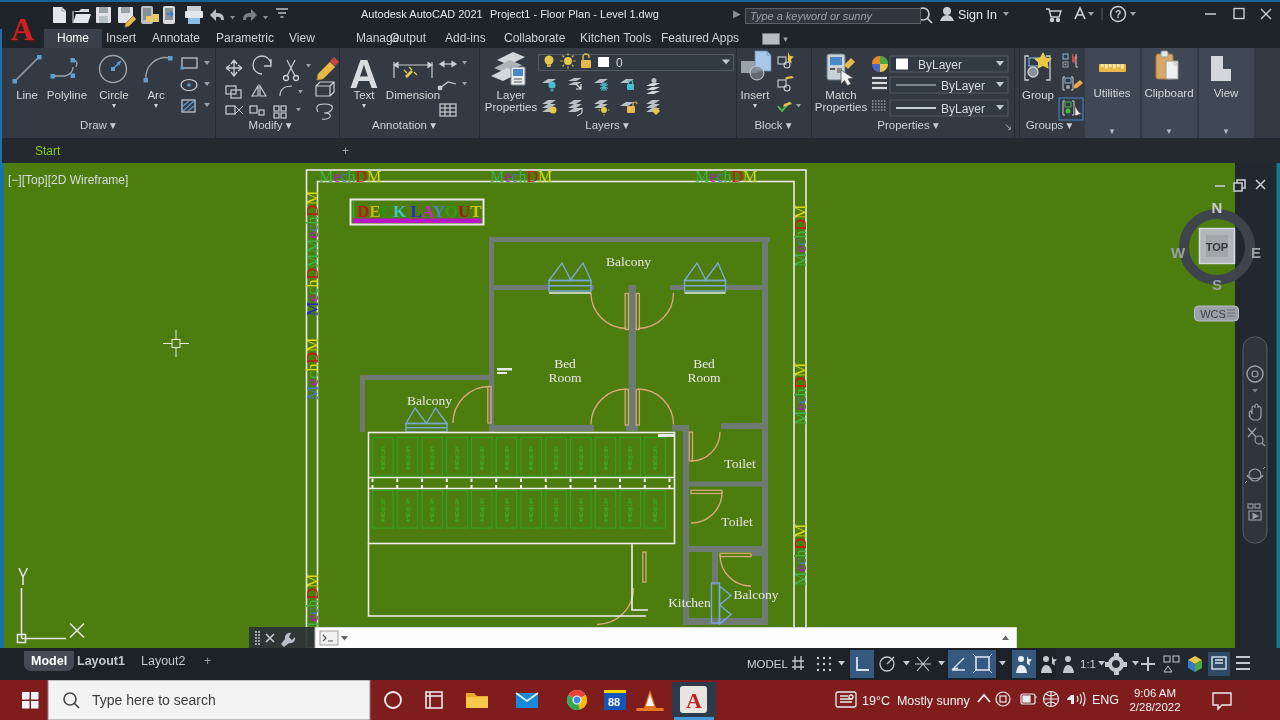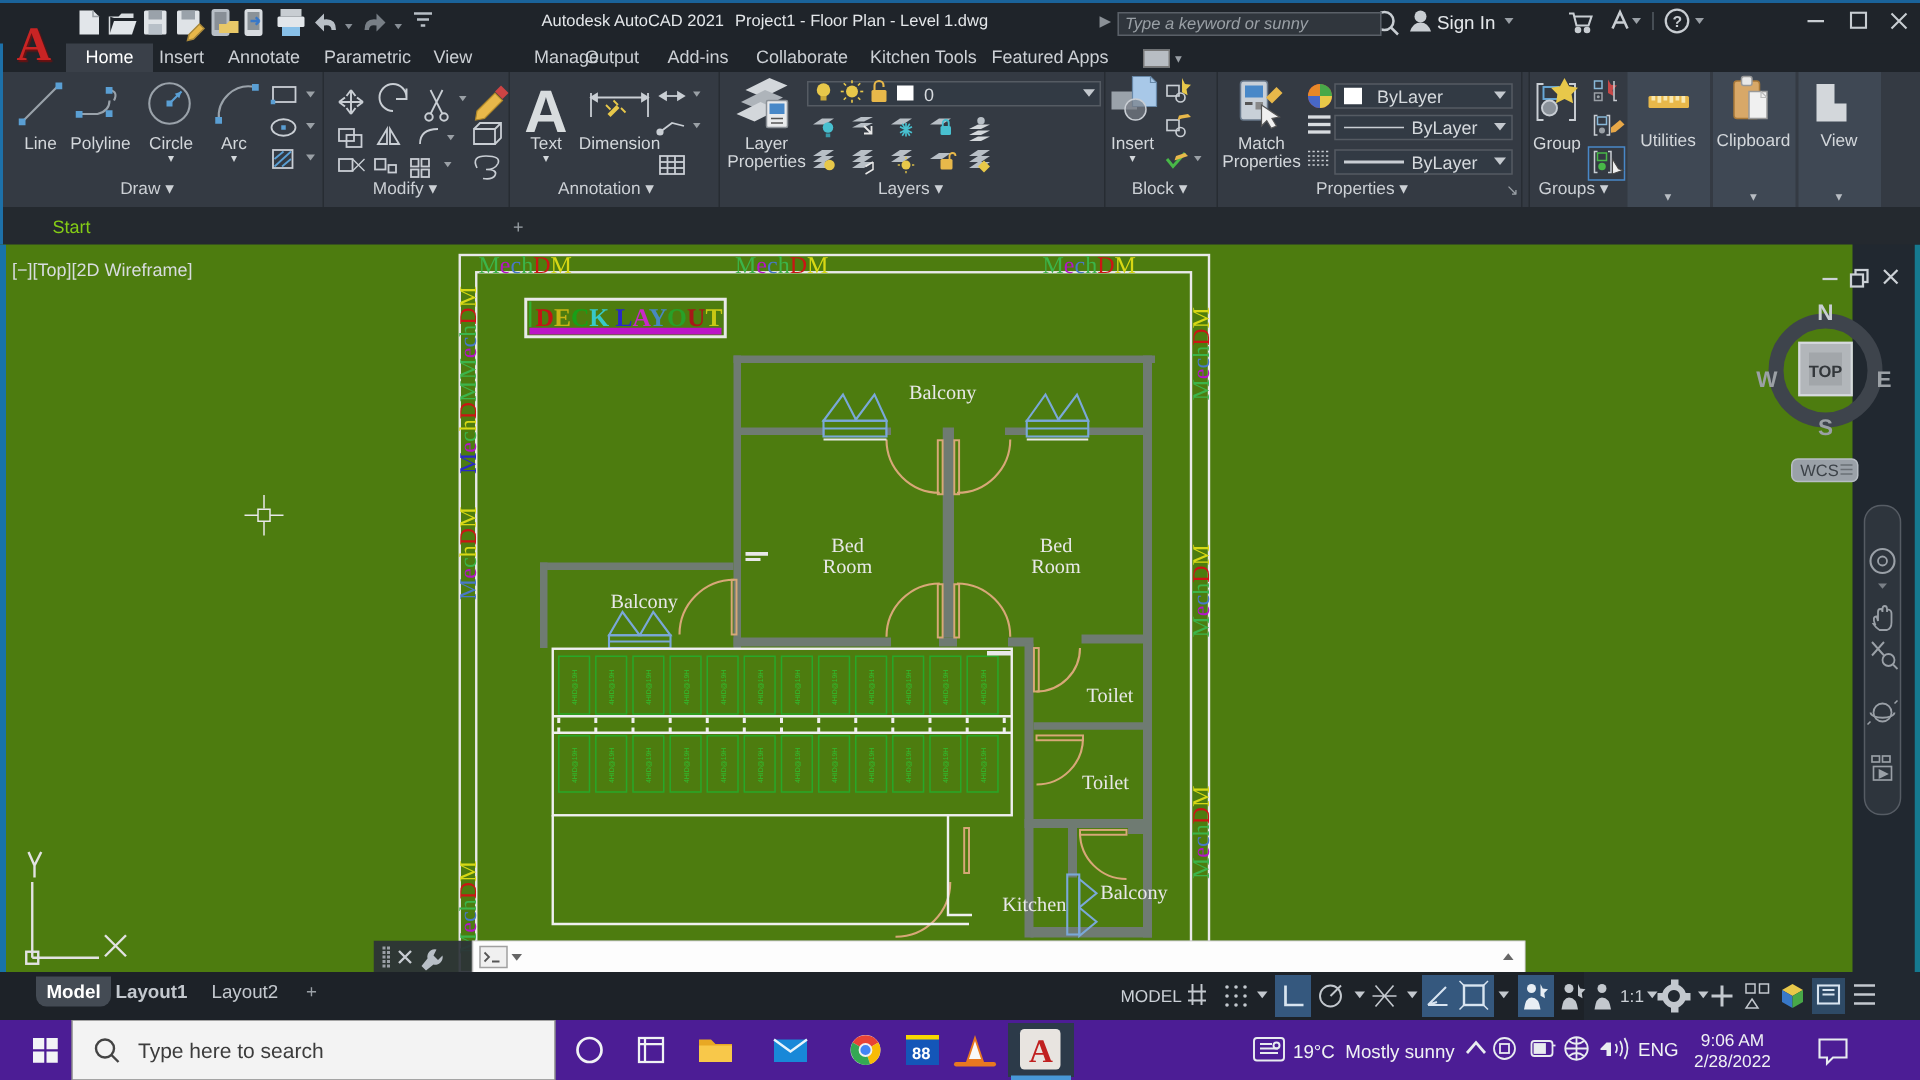--- a/index.html
+++ b/index.html
@@ -24,21 +24,21 @@
 
 #canvas{left:0;top:163px;width:1235px;height:485px;background:#4d7c0f;}
 #canvas svg{position:absolute;left:0;top:0;}
 
 #cmdbar{left:249px;top:627px;width:768px;height:22px;}
 
 #statusrow{left:0;top:648px;width:1056px;height:32px;background:#1d2228;}
 .mtab{position:absolute;top:3px;height:20px;line-height:20px;font-size:12.5px;color:#c3c8ce;padding:0 7px;border-radius:0 0 7px 7px;}
 .mtab.active{background:#444b54;color:#fff;font-weight:bold;}
 
-#taskbar{left:0;top:680px;width:1280px;height:40px;background:#4c1d95;color:#eef1f4;}
+#taskbar{left:0;top:680px;width:1280px;height:40px;background:#7f1d1d;color:#eef1f4;}
 </style></head>
 <body>
 <div id="app">
   <div class="abs" id="titlebar"></div>
   <div class="abs" id="acadA">A</div>
   <div class="abs" id="titletext">
       <span style="position:absolute;left:361px;text-align:right;">Autodesk AutoCAD 2021</span>
       <span style="position:absolute;left:490px;">Project1 - Floor Plan - Level 1.dwg</span>
       <span style="position:absolute;left:733px;color:#8a9096;font-size:10px;">▶</span>
     </div>

